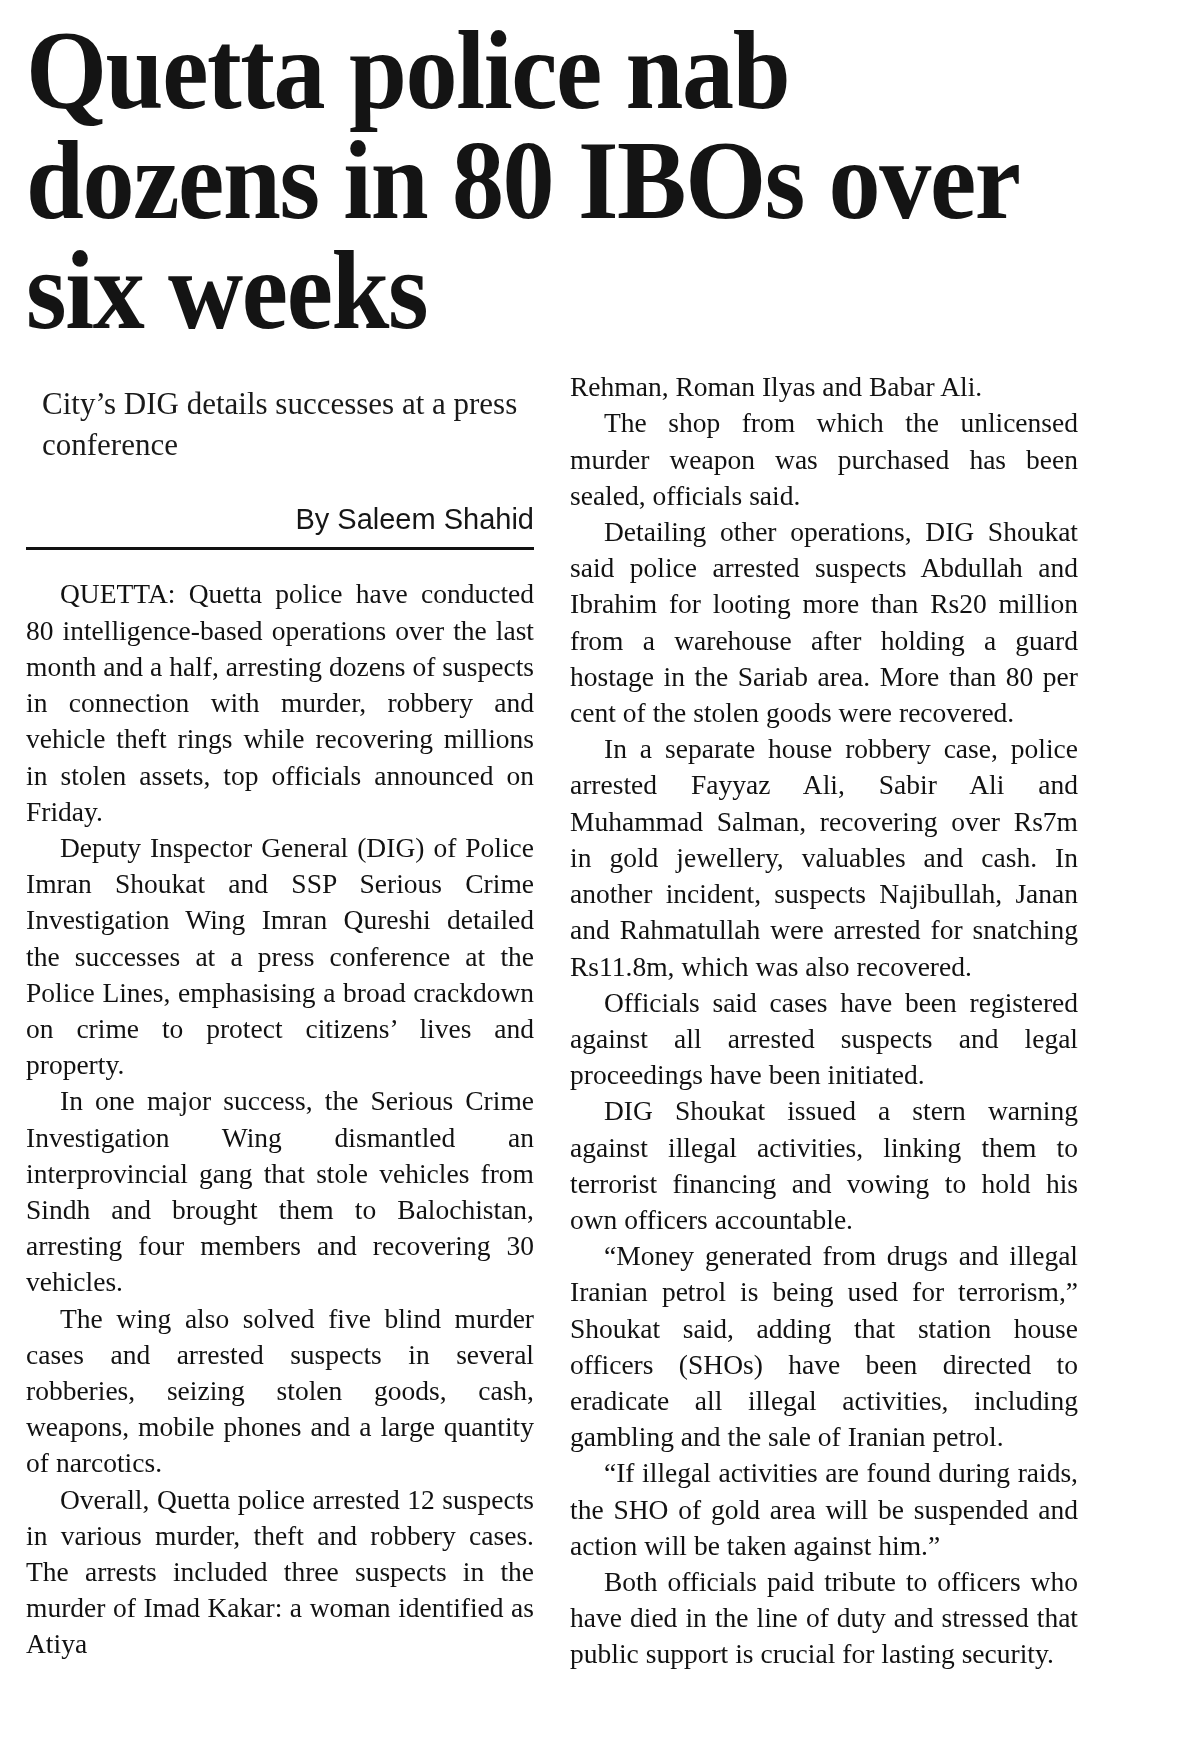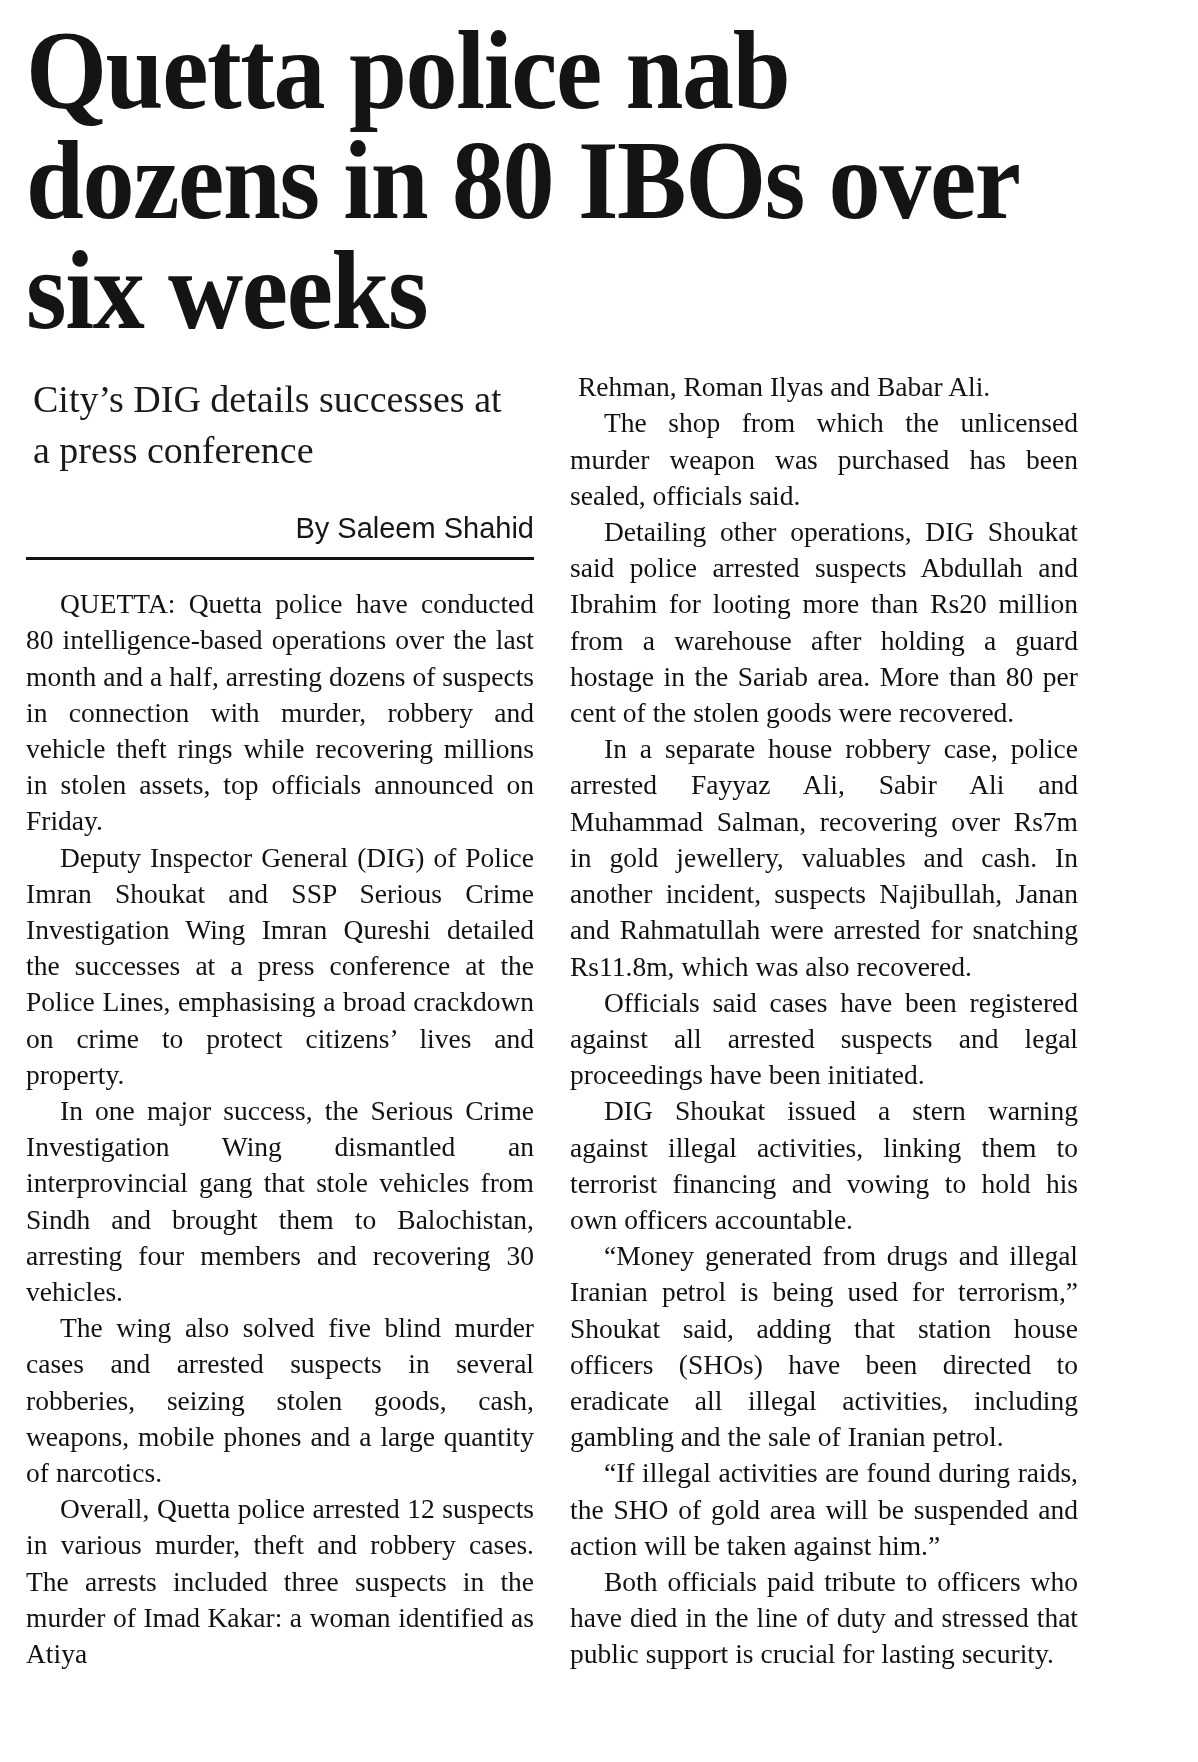--- a/index.html
+++ b/index.html
@@ -48,24 +48,24 @@
     gap: 36px;
     align-items: flex-start;
   }
   .col {
     width: 508px;
     flex: 0 0 508px;
   }
 
   
   .deck {
-    margin: 7px;
+    margin: 16px;
     font-family: "Liberation Serif", "DejaVu Serif", serif;
     font-weight: 400;
-    font-size: 38px;
+    font-size: 31px;
     line-height: 1.33;
     color: #1a1a1a;
     white-space: pre-line;
   }
 
   
   .byline {
     margin: 36px 0 0 0;
     font-family: "Liberation Sans", "DejaVu Sans", sans-serif;
     font-weight: 400;
@@ -95,21 +95,20 @@
     font-family: "Liberation Serif", "DejaVu Serif", serif;
     font-size: 27.5px;
     line-height: 36.2px;
     color: #121212;
     hyphens: auto;
     -webkit-hyphens: auto;
     word-spacing: 0.1px;
   }
   .col-right p.first {
     text-indent: 0;
-    margin-left: 8px;
   }
   .col-right {
     padding-top: 2px;
   }
 </style>
 </head>
 <body>
 
 <div class="page">
 

